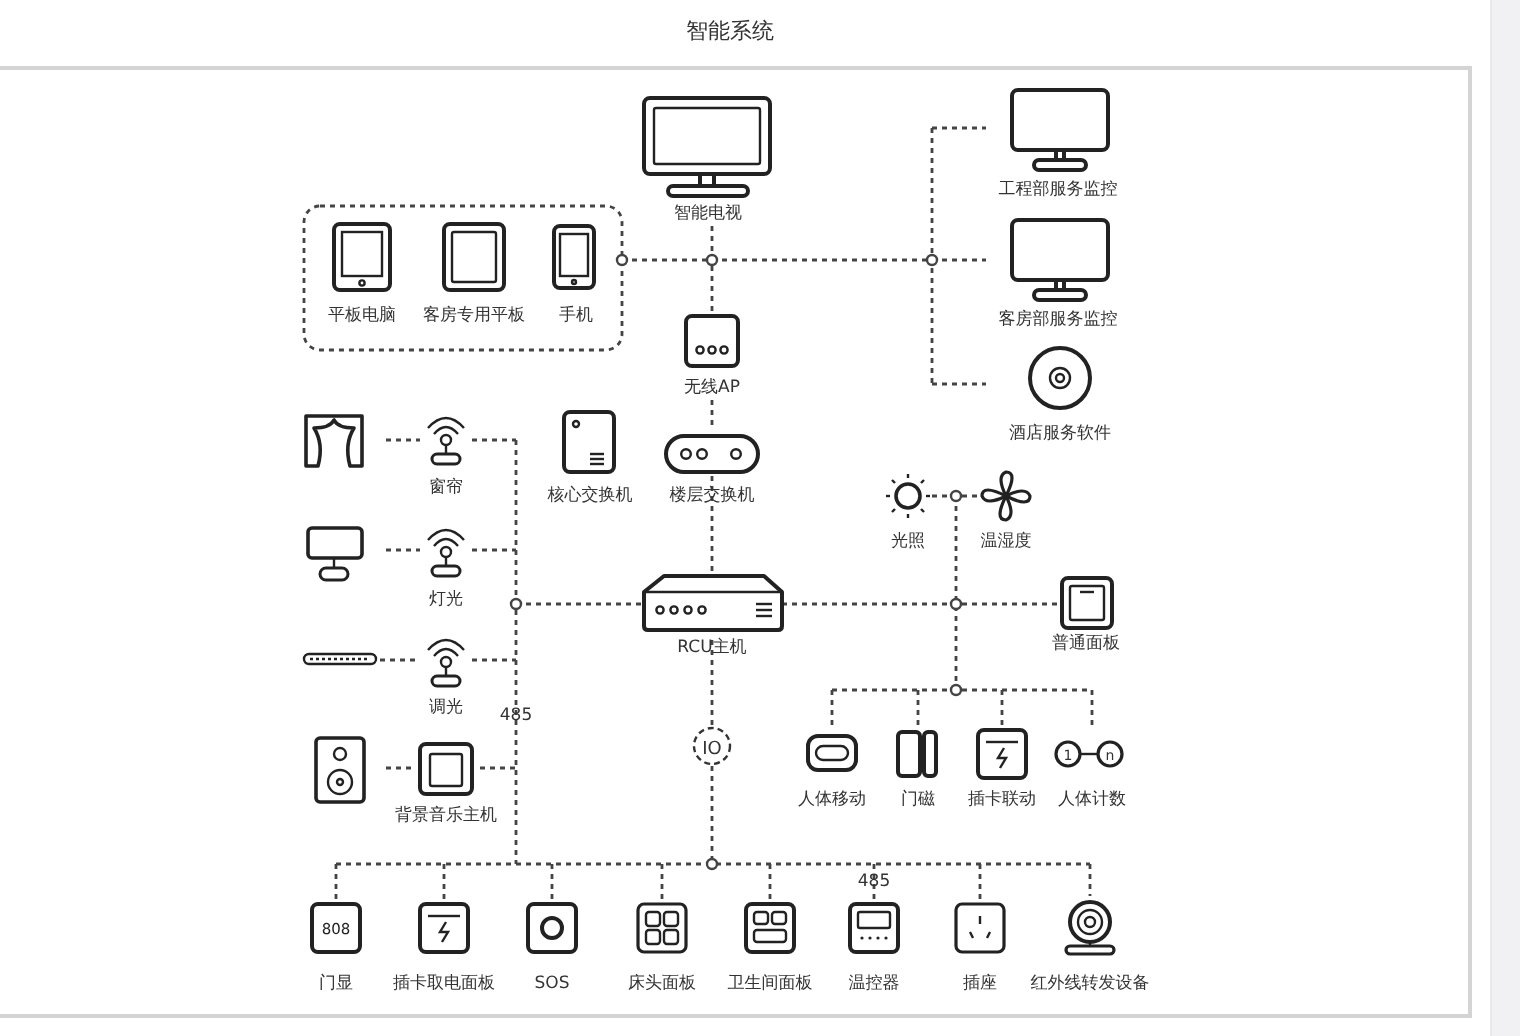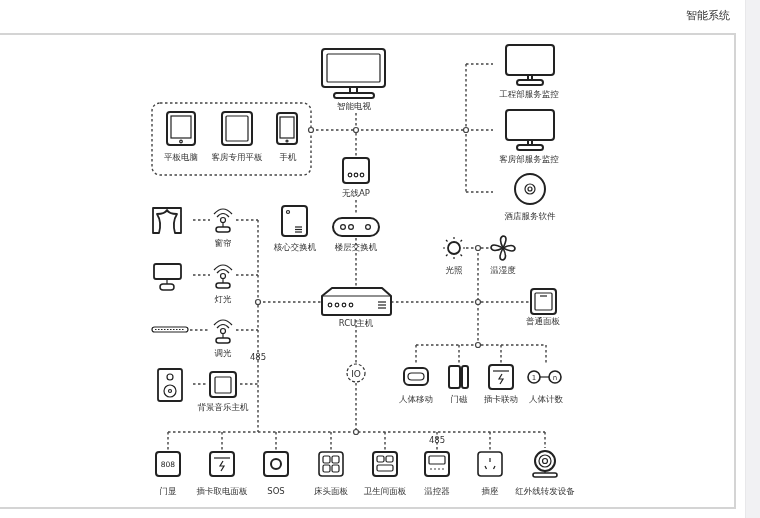--- a/index.html
+++ b/index.html
@@ -1,17 +1,17 @@
 <!DOCTYPE html>
 <html><head>
 <meta charset="utf-8">
 <style>
   html, body { margin: 0; padding: 0; background: #ffffff; }
   body { width: 760px; height: 518px; position: relative; overflow: hidden; font-family: "DejaVu Sans", sans-serif; }
-  .title { position: absolute; top: 8px; left: 0; width: 730px; text-align: right; font-size: 11px; color: #333; }
+  .title { position: absolute; top: 8px; left: 0; width: 730px; text-align: center; font-size: 11px; color: #333; }
   .frame { position: absolute; left: 0; top: 33px; width: 736px; height: 476px; border-top: 2px solid #d4d4d4; border-right: 2px solid #d4d4d4; border-bottom: 2px solid #d4d4d4; box-sizing: border-box; background: #fff; }
   .scrollbar { position: absolute; right: 0; top: 0; width: 14px; height: 518px; background: #f1f1f3; border-left: 1px solid #e8e8ea; }
   svg { position: absolute; left: 0; top: 0; }
   .lbl { font-size: 8.5px; fill: #333; text-anchor: middle; font-family: "DejaVu Sans", sans-serif; }
   .ico { fill: none; stroke: #222; stroke-width: 2; stroke-linejoin: round; stroke-linecap: round; }
   .ico-thin { fill: none; stroke: #222; stroke-width: 1.2; }
   .dash { fill: none; stroke: #444; stroke-width: 1.4; stroke-dasharray: 2.5 2.5; }
   .node { fill: #fff; stroke: #444; stroke-width: 1.2; }
 </style>
 </head>

